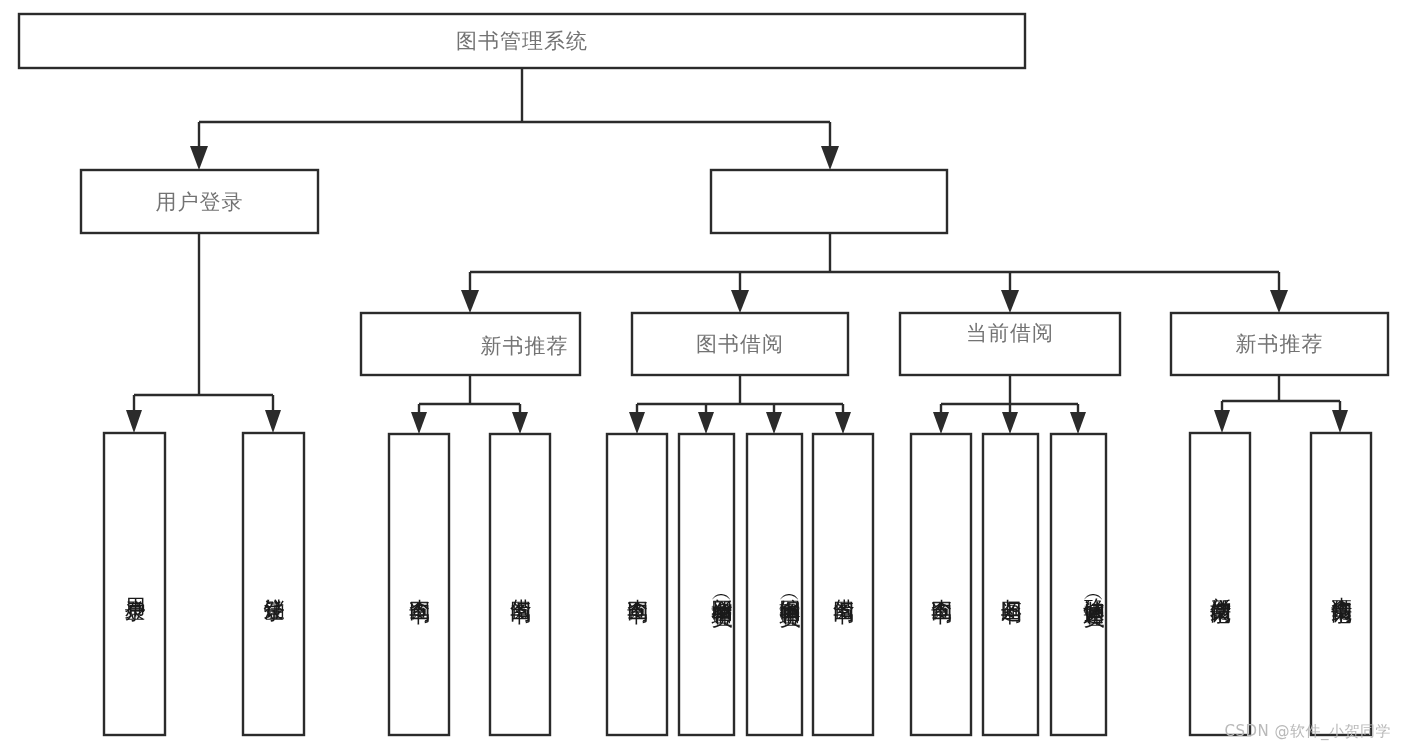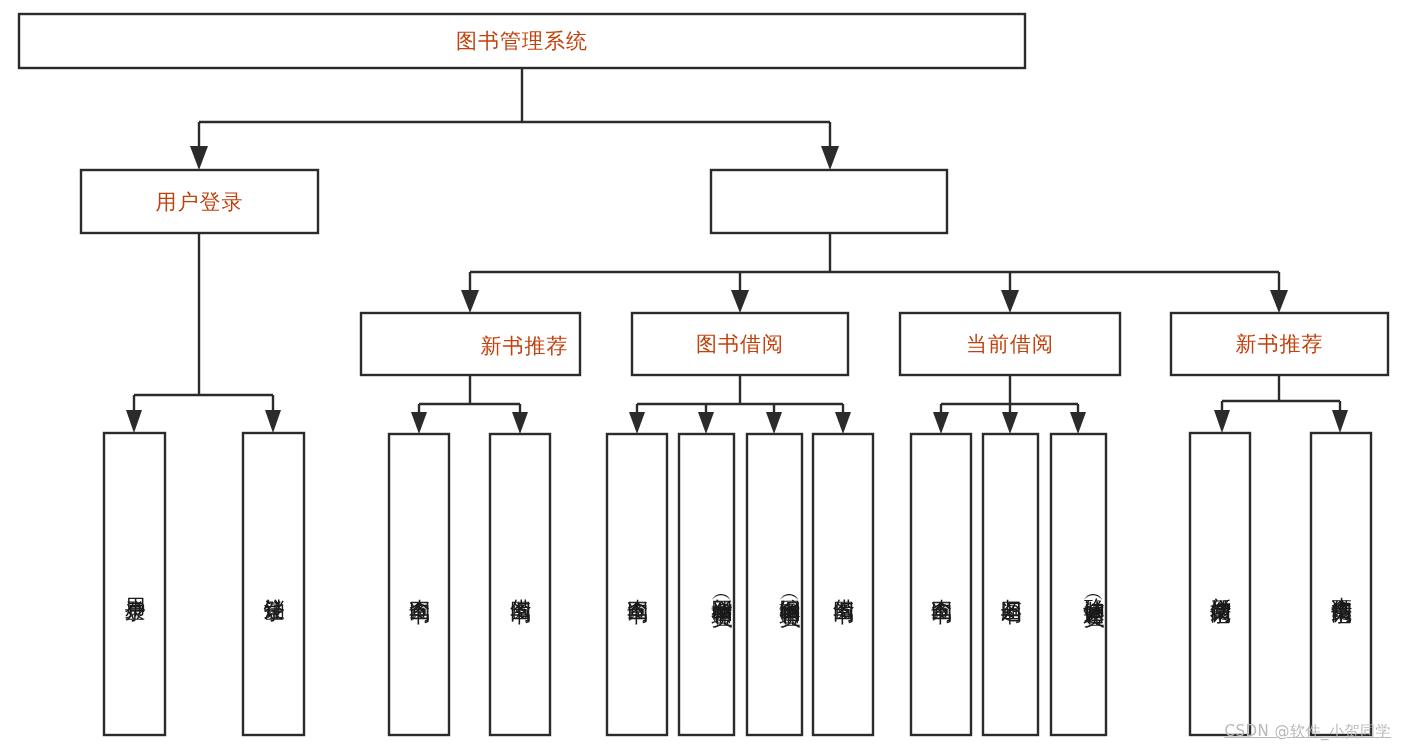--- a/index.html
+++ b/index.html
@@ -56,35 +56,34 @@
     white-space: nowrap;
     pointer-events: none;
   }
   .hlabel-wrap {
     position: absolute;
     display: flex;
     align-items: center;
     justify-content: center;
     font-size: 21px;
     letter-spacing: 1px;
-    color: #c2410c;
+    color: #737373;
     font-family: "DejaVu Sans", "Liberation Sans", sans-serif;
     pointer-events: none;
   }
   .watermark {
     position: absolute;
     right: 14px;
     bottom: 6px;
     font-size: 15px;
     color: #b9b9b9;
     font-family: "DejaVu Sans", "Liberation Sans", sans-serif;
     letter-spacing: 0.5px;
     white-space: nowrap;
     pointer-events: none;
-    text-decoration: underline;
   }
 </style>
 </head>
 <body>
 
 <div id="diagram-root">
 
   <svg class="diagram-svg" viewBox="0 0 1405 747">
 
     <g>
@@ -194,21 +193,21 @@
   <div class="hlabel-wrap" style="left:81px; top:170px; width:237px; height:63px;">
     <span>用户登录</span>
   </div>
 
   <div class="hlabel-wrap" style="left:381px; top:313px; width:219px; height:66px;margin-left:34px;">
     <span>新书推荐</span>
   </div>
   <div class="hlabel-wrap" style="left:632px; top:313px; width:216px; height:62px;">
     <span>图书借阅</span>
   </div>
-  <div class="hlabel-wrap" style="left:900px; top:313px; width:220px; height:62px;">
+  <div class="hlabel-wrap" style="left:900px; top:302px; width:220px; height:62px;">
     <span>当前借阅</span>
   </div>
   <div class="hlabel-wrap" style="left:1171px; top:313px; width:217px; height:62px;">
     <span>新书推荐</span>
   </div>
 
   <div class="vlabel-wrap" style="left:104px; top:433px; width:61px; height:302px;">
     <span>用户登录</span>
   </div>
   <div class="vlabel-wrap" style="left:243px; top:433px; width:61px; height:302px;">

